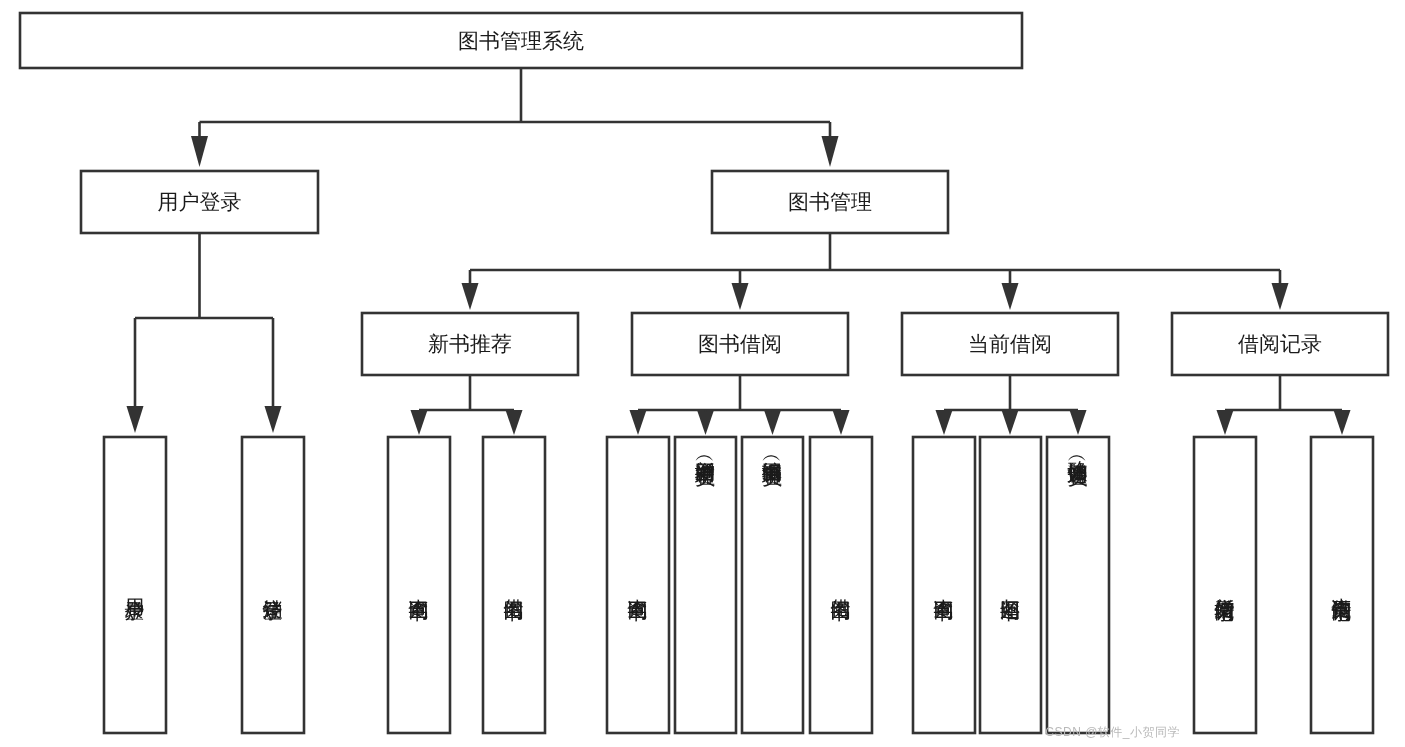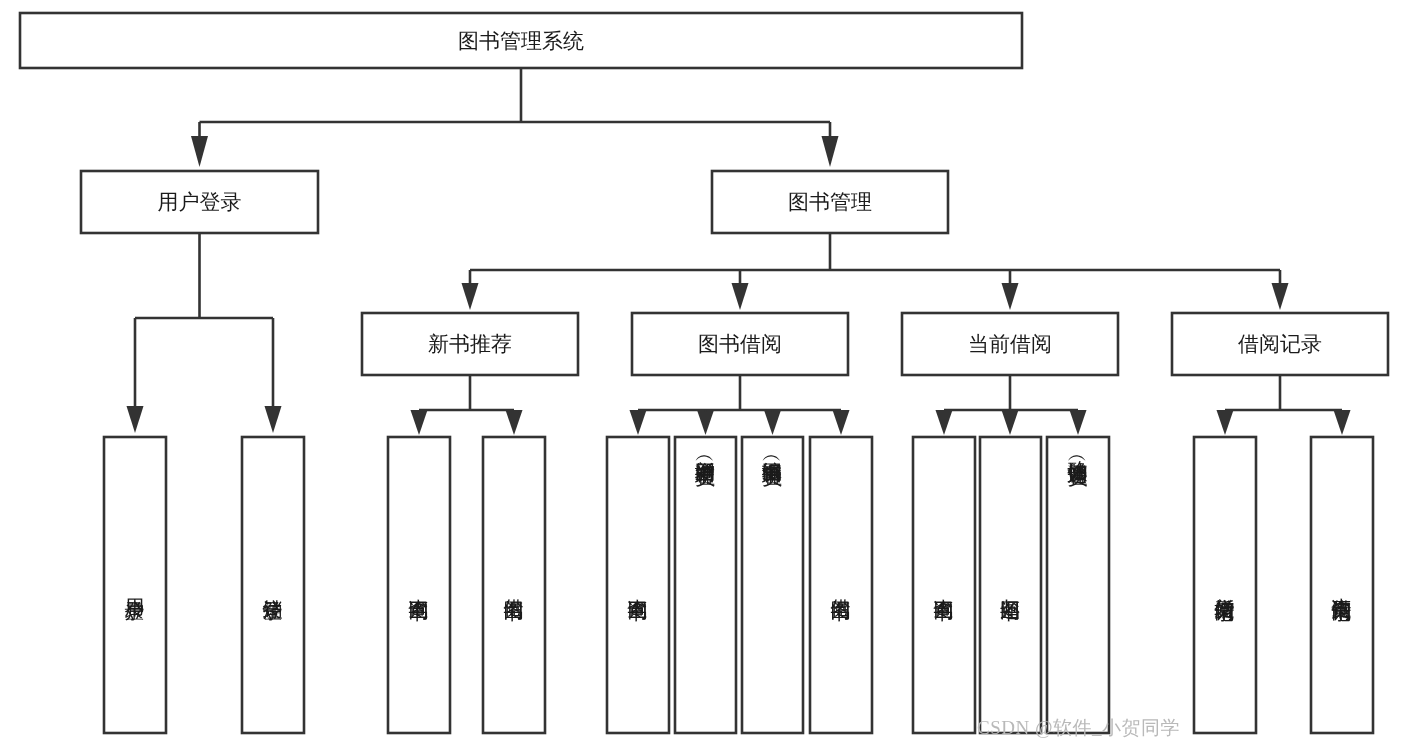--- a/index.html
+++ b/index.html
@@ -61,22 +61,22 @@
     justify-content: center;
     letter-spacing: 1px;
     line-height: 1;
     white-space: nowrap;
     pointer-events: none;
   }
   .watermark {
     position: absolute;
     right: 14px;
     bottom: 6px;
-    font-family: Liberation Serif, serif;
-    font-size: 19px;
+    font-family: Liberation Sans, sans-serif;
+    font-size: 12px;
     color: #b9b9b9;
     white-space: nowrap;
     letter-spacing: 0.5px;
   }
 </style>
 </head>
 <body>
 
 <div id="diagram-root">
 

